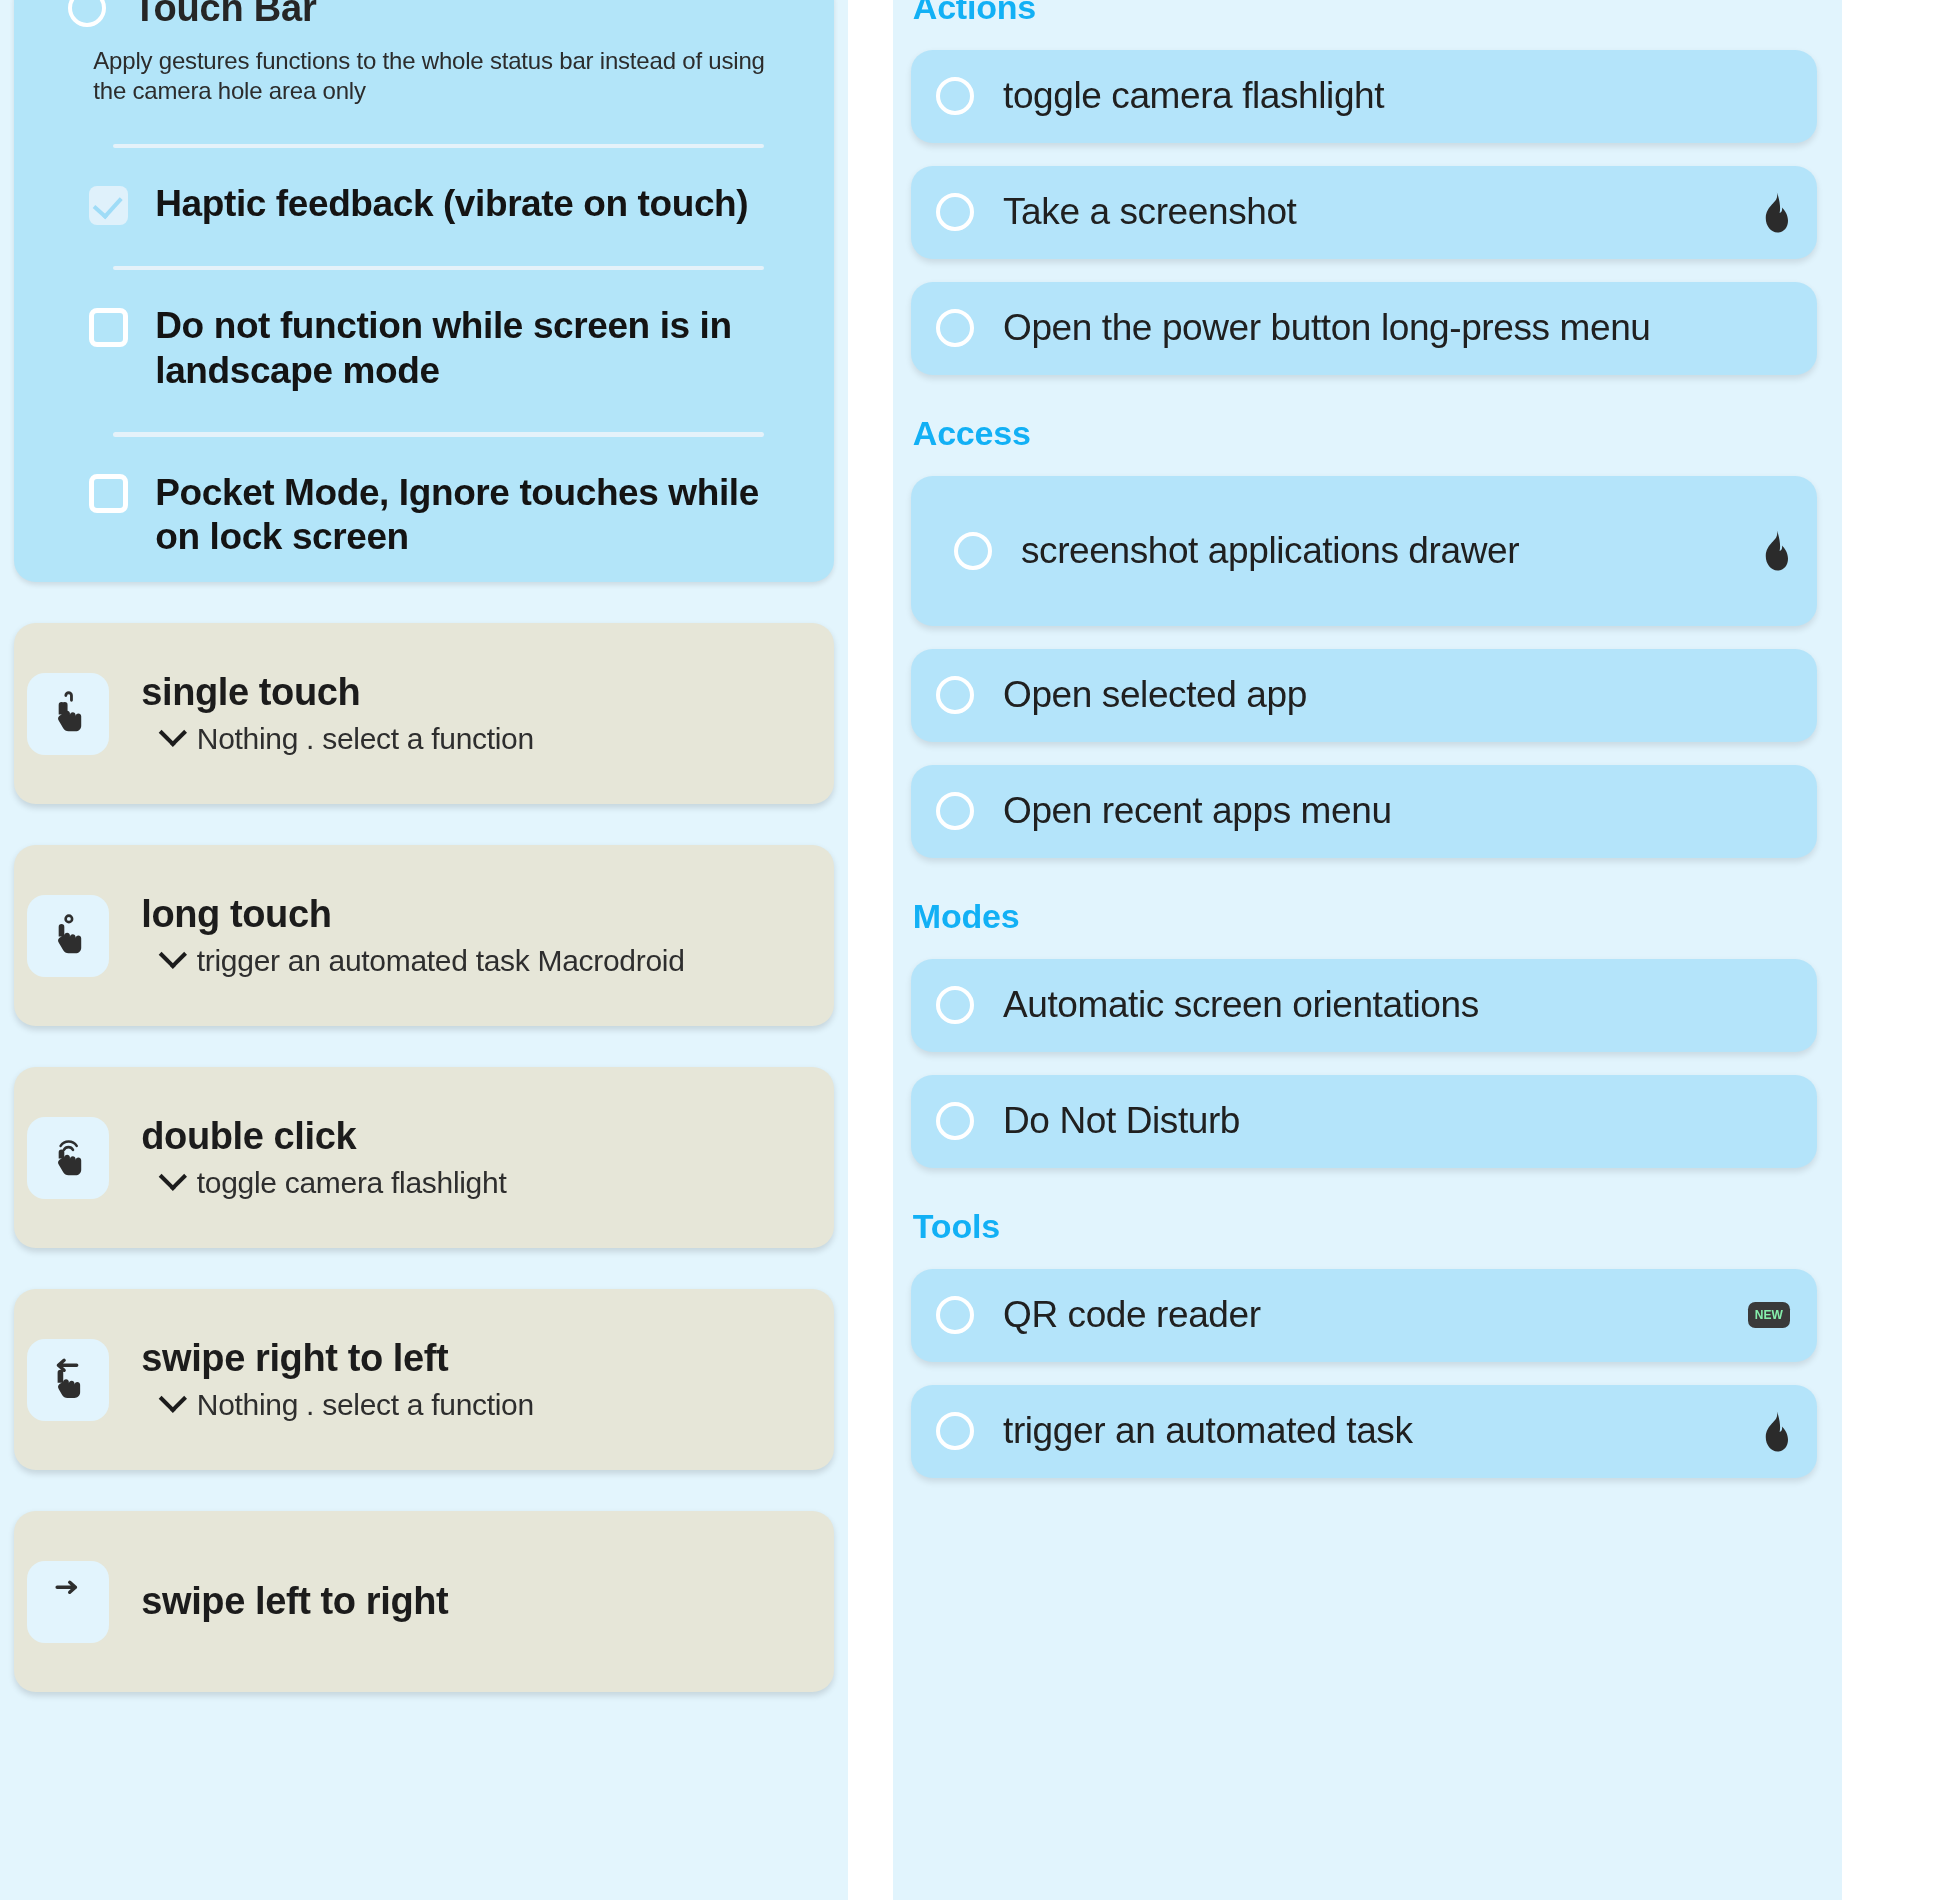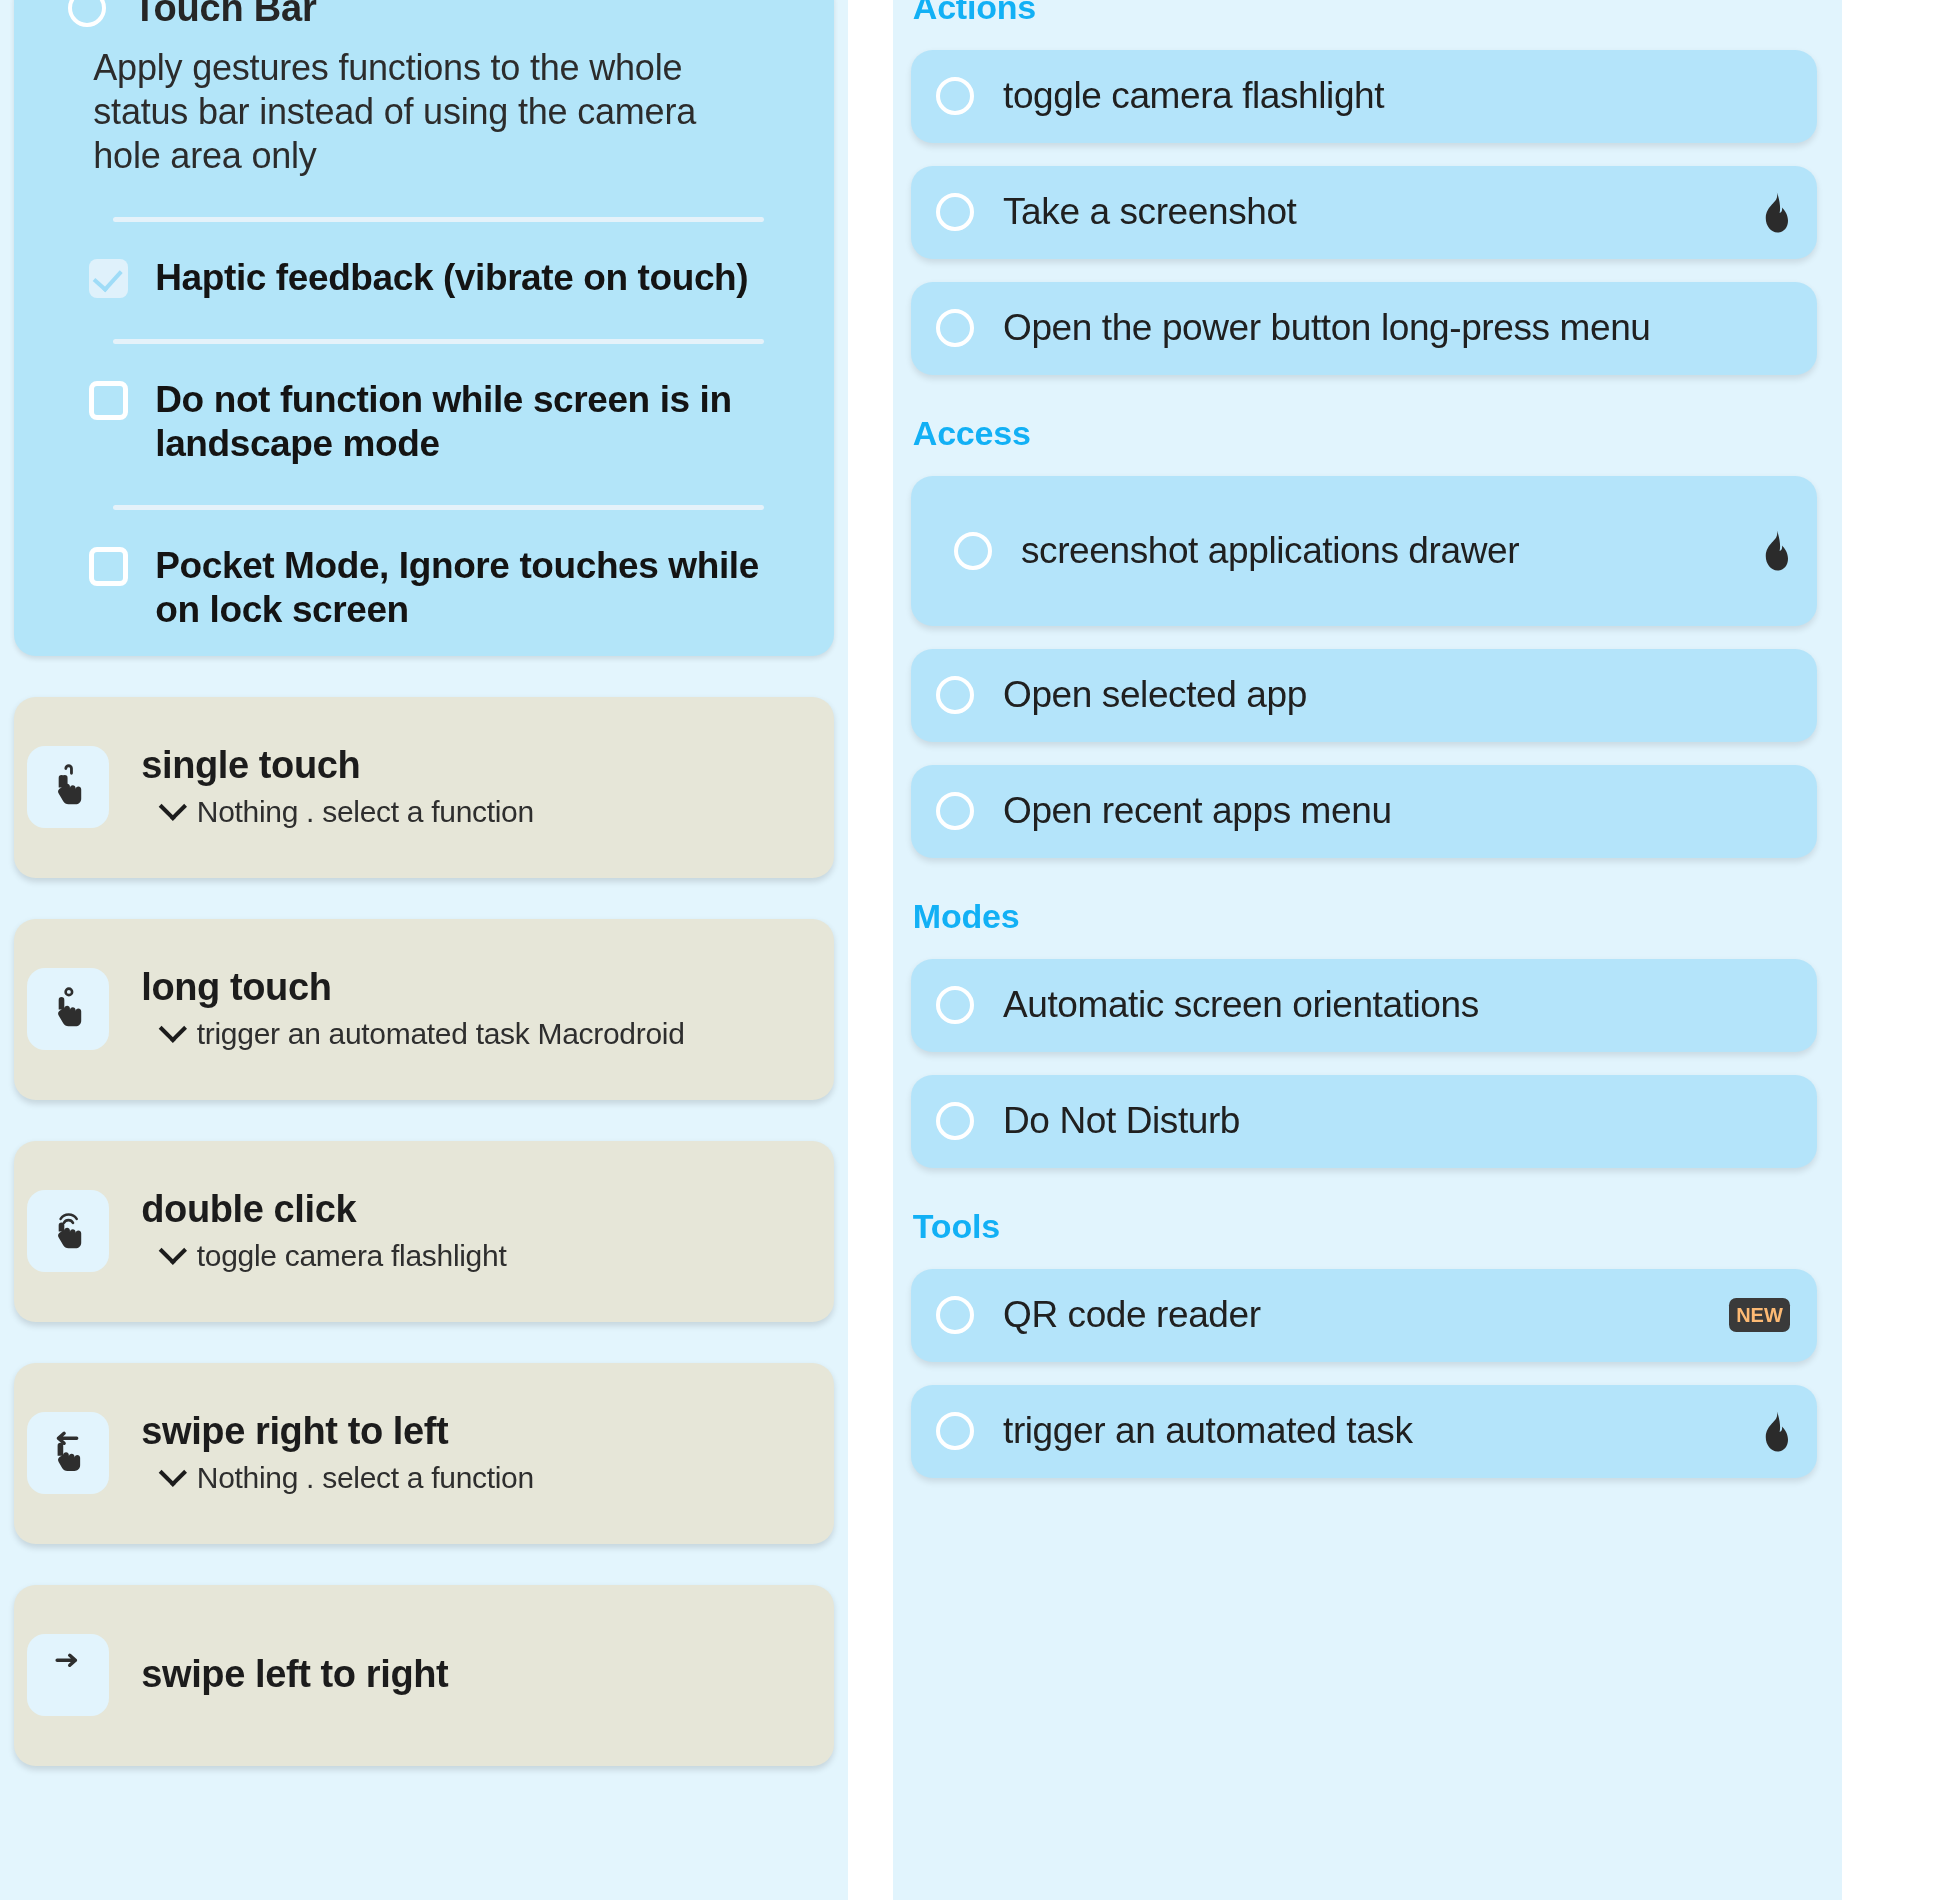--- a/index.html
+++ b/index.html
@@ -41,21 +41,21 @@
     margin-top: 1.8px;
   }
   .opt-title {
     font-size: 38px;
     font-weight: bold;
     color: #262626;
     line-height: 1.08;
     letter-spacing: -0.2px;
   }
   .opt-desc {
-    font-size: 36px;
+    font-size: 24px;
     color: #2c2c2c;
     line-height: 1.22;
     padding: 14.3px 63px 0 79px;
     letter-spacing: -0.2px;
   }
   .divider {
     height: 4.5px;
     background: #e5f2fa;
     border-radius: 3.6px;
     margin: 39px 70px 34px 99px;
@@ -170,22 +170,22 @@
   }
   .fn-label {
     font-size: 37px;
     color: #202020;
     letter-spacing: -0.4px;
     flex: 1 1 auto;
   }
   .flame { width: 30px; height: 41px; flex: 0 0 auto; }
   .new-badge {
     background: #3a3a3a;
-    color: #fdba74;
-    font-size: 20px;
+    color: #86efac;
+    font-size: 12px;
     font-weight: bold;
     letter-spacing: 0px;
     border-radius: 7.2px;
     padding: 7.2px 7.2px 6.3px 7.2px;
     line-height: 1;
     flex: 0 0 auto;
   }
 </style>
 </head>
 <body>

